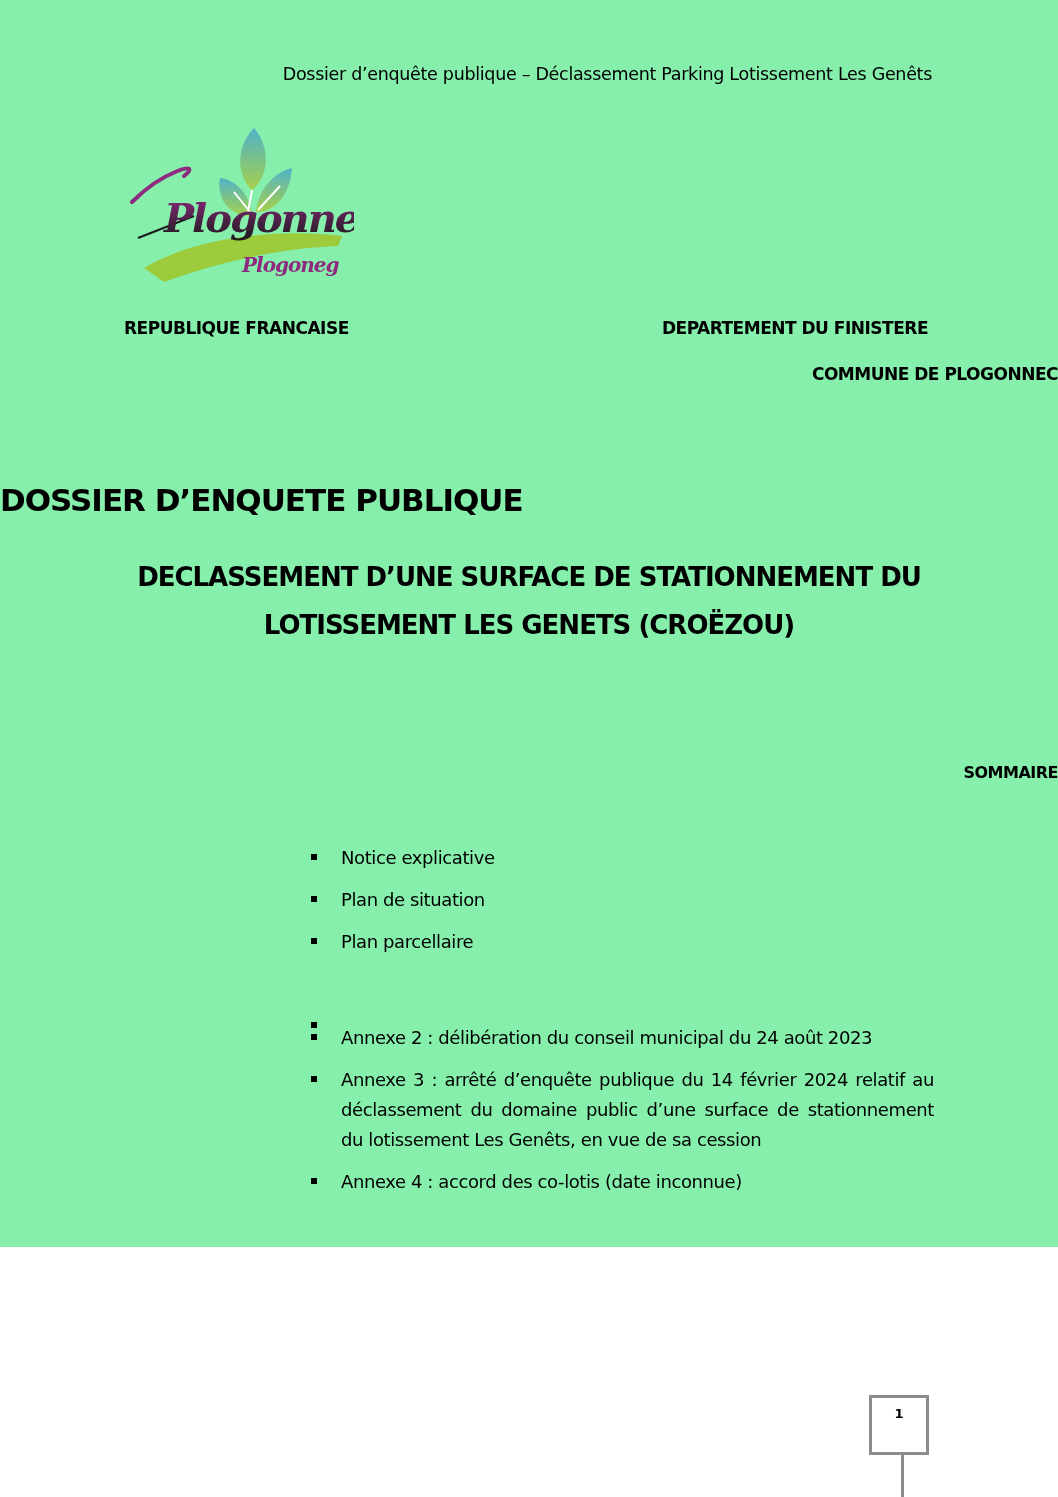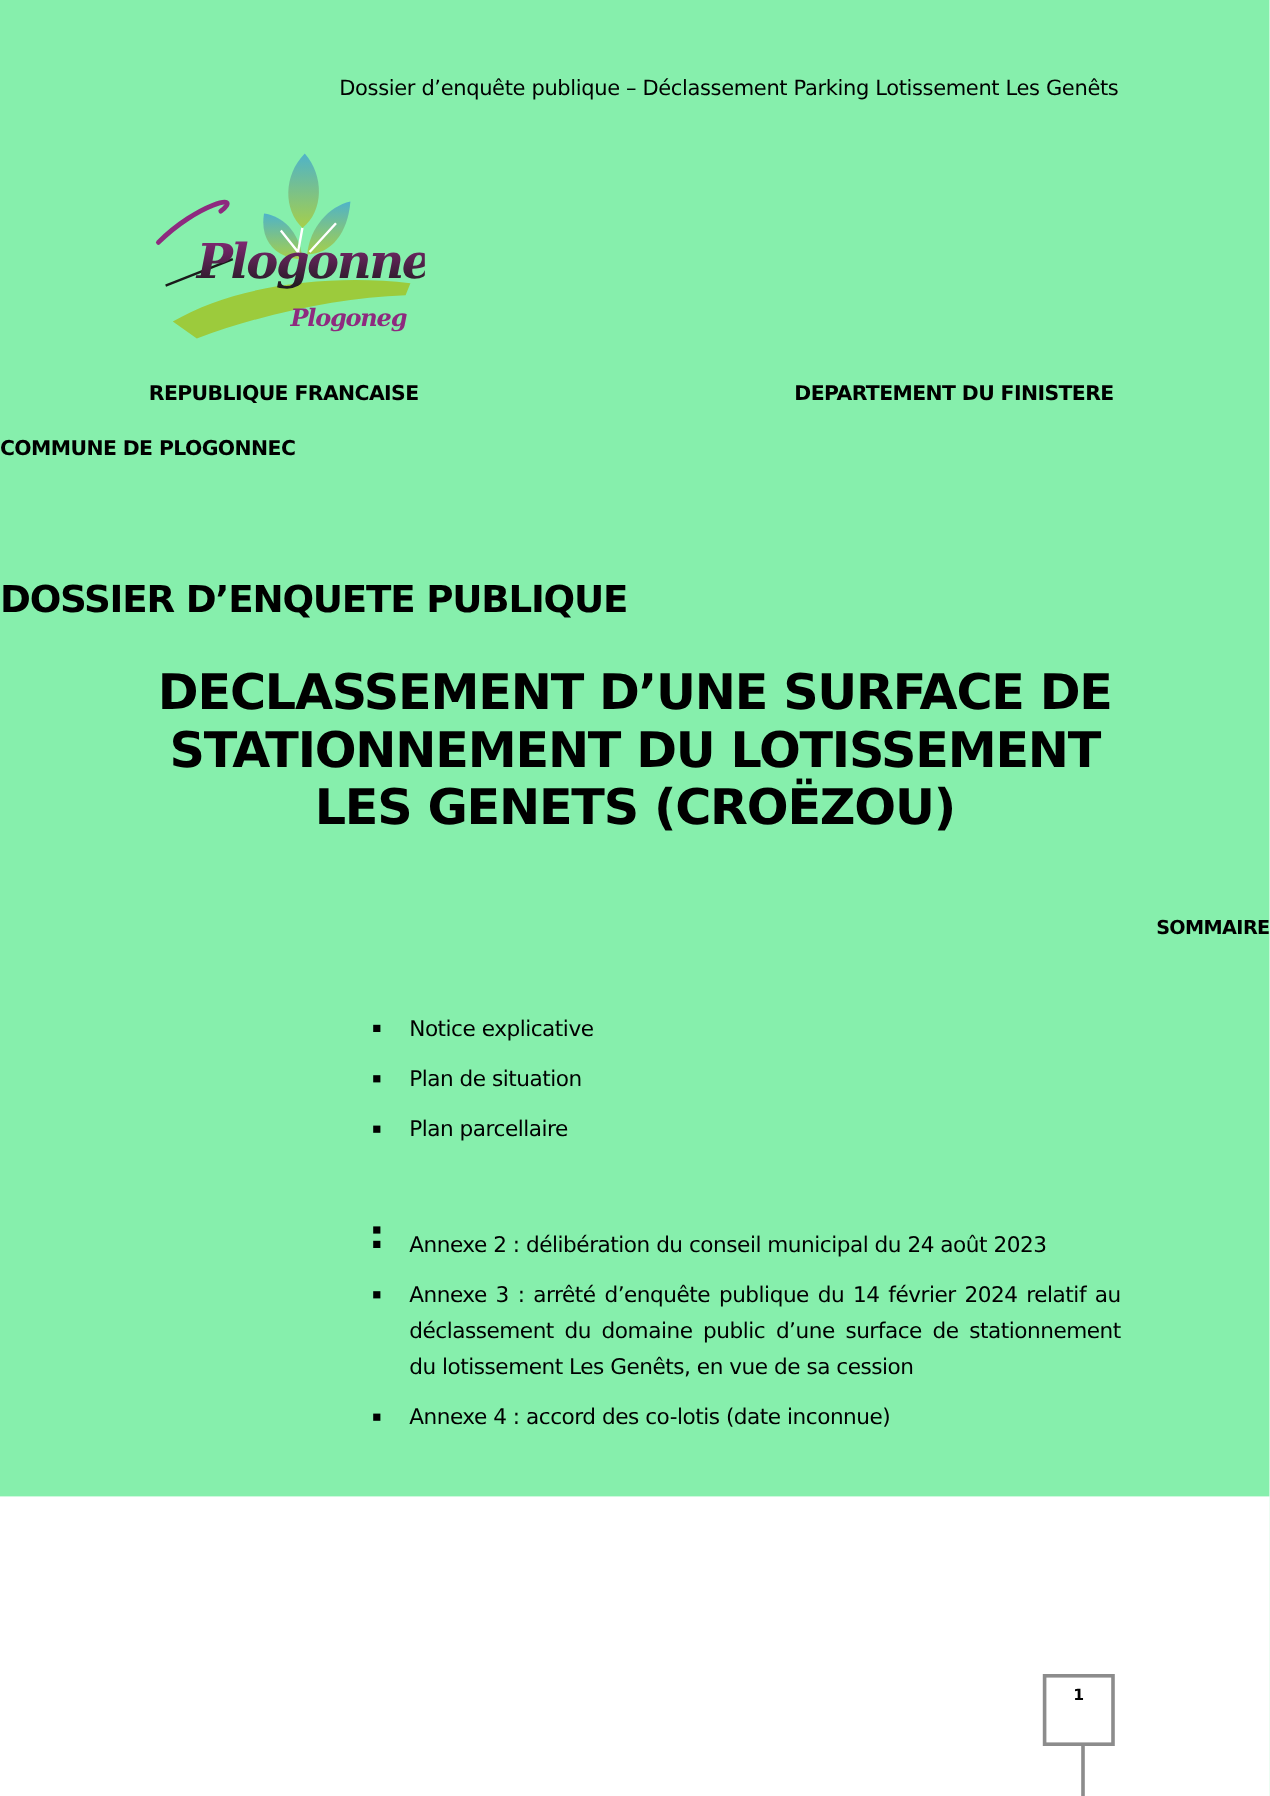--- a/index.html
+++ b/index.html
@@ -43,41 +43,41 @@
       font-weight: bold;
       letter-spacing: -0.5px;
       white-space: nowrap;
     }
     .auth-left { left: 124px; }
     .auth-right { right: 130px; }
     .commune {
       position: absolute;
       top: 364px;
       left: 0; right: 0;
-      text-align: left;
+      text-align: right;
       font-size: 17px;
       font-weight: bold;
       letter-spacing: -0.5px;
     }
     .title-main {
       position: absolute;
       top: 480px;
       left: 0; right: 0;
       text-align: left;
       font-size: 31px;
       font-weight: bold;
       letter-spacing: -1px;
       line-height: 40px;
     }
     .title-sub {
       position: absolute;
       top: 553px;
       left: 100px; right: 100px;
       text-align: center;
-      font-size: 41px;
+      font-size: 26px;
       font-weight: bold;
       letter-spacing: -1px;
       line-height: 48px;
     }
     .sommaire {
       position: absolute;
       top: 763px;
       left: 0; right: 0;
       text-align: right;
       font-size: 16px;

